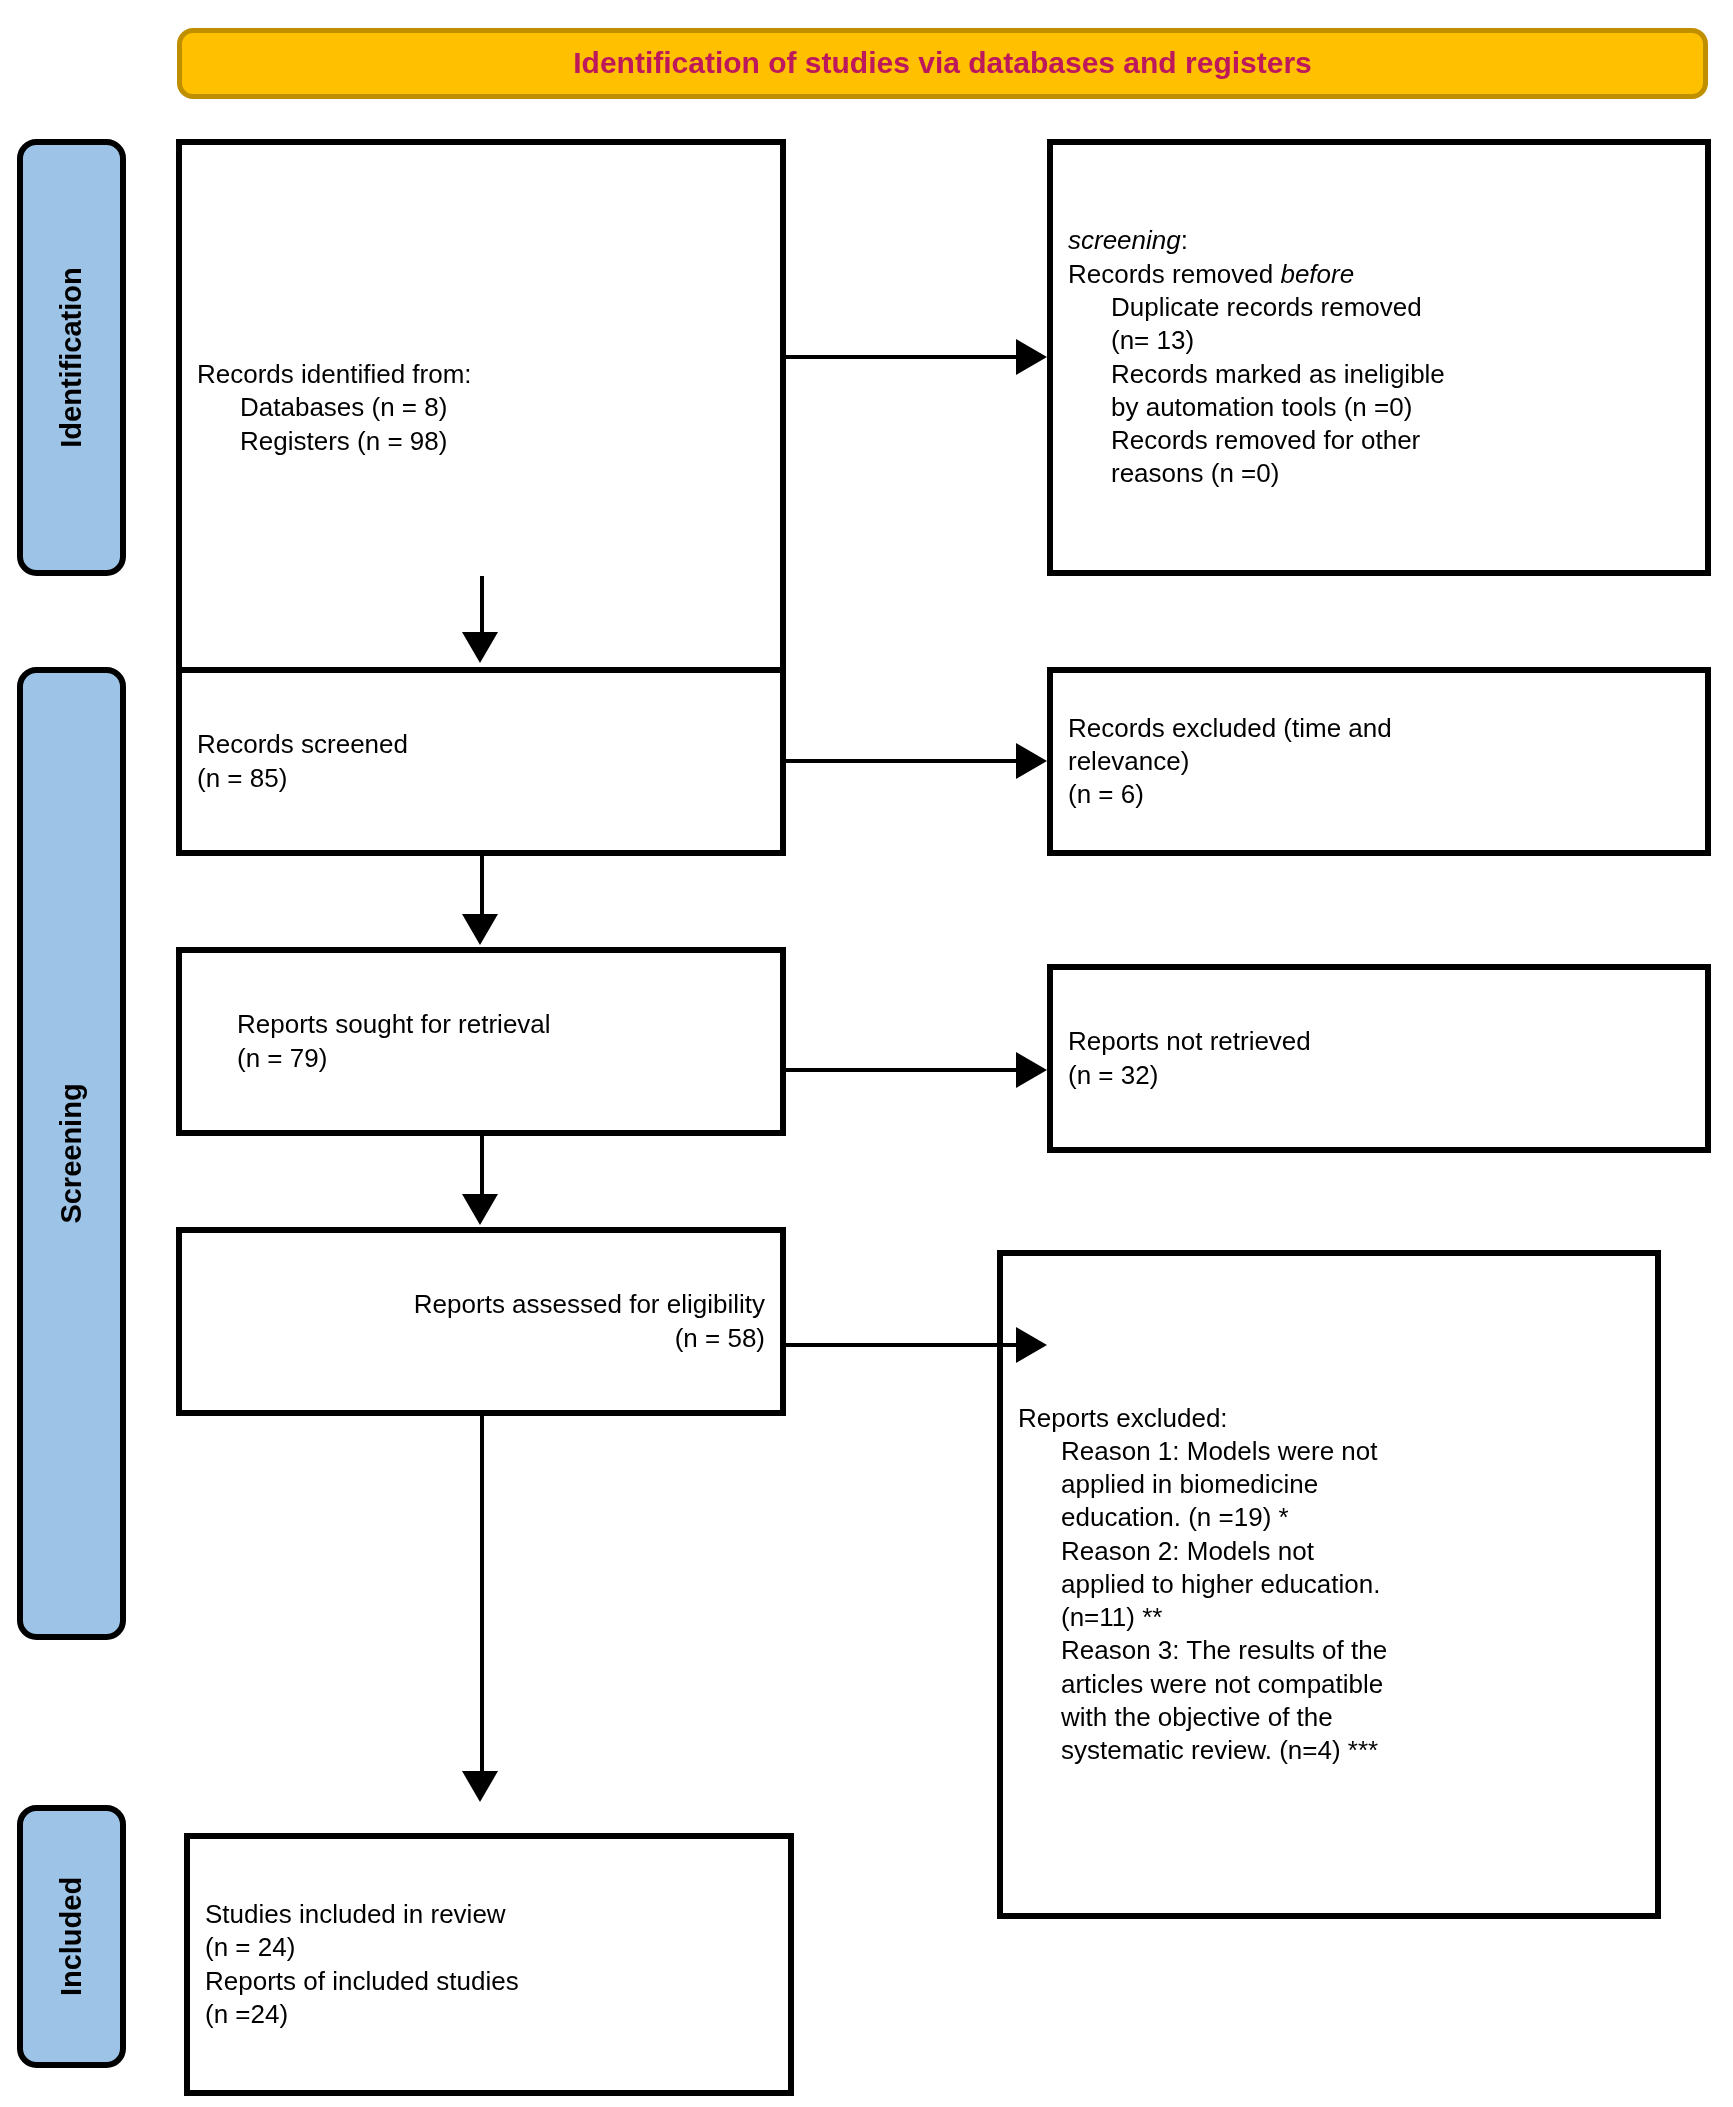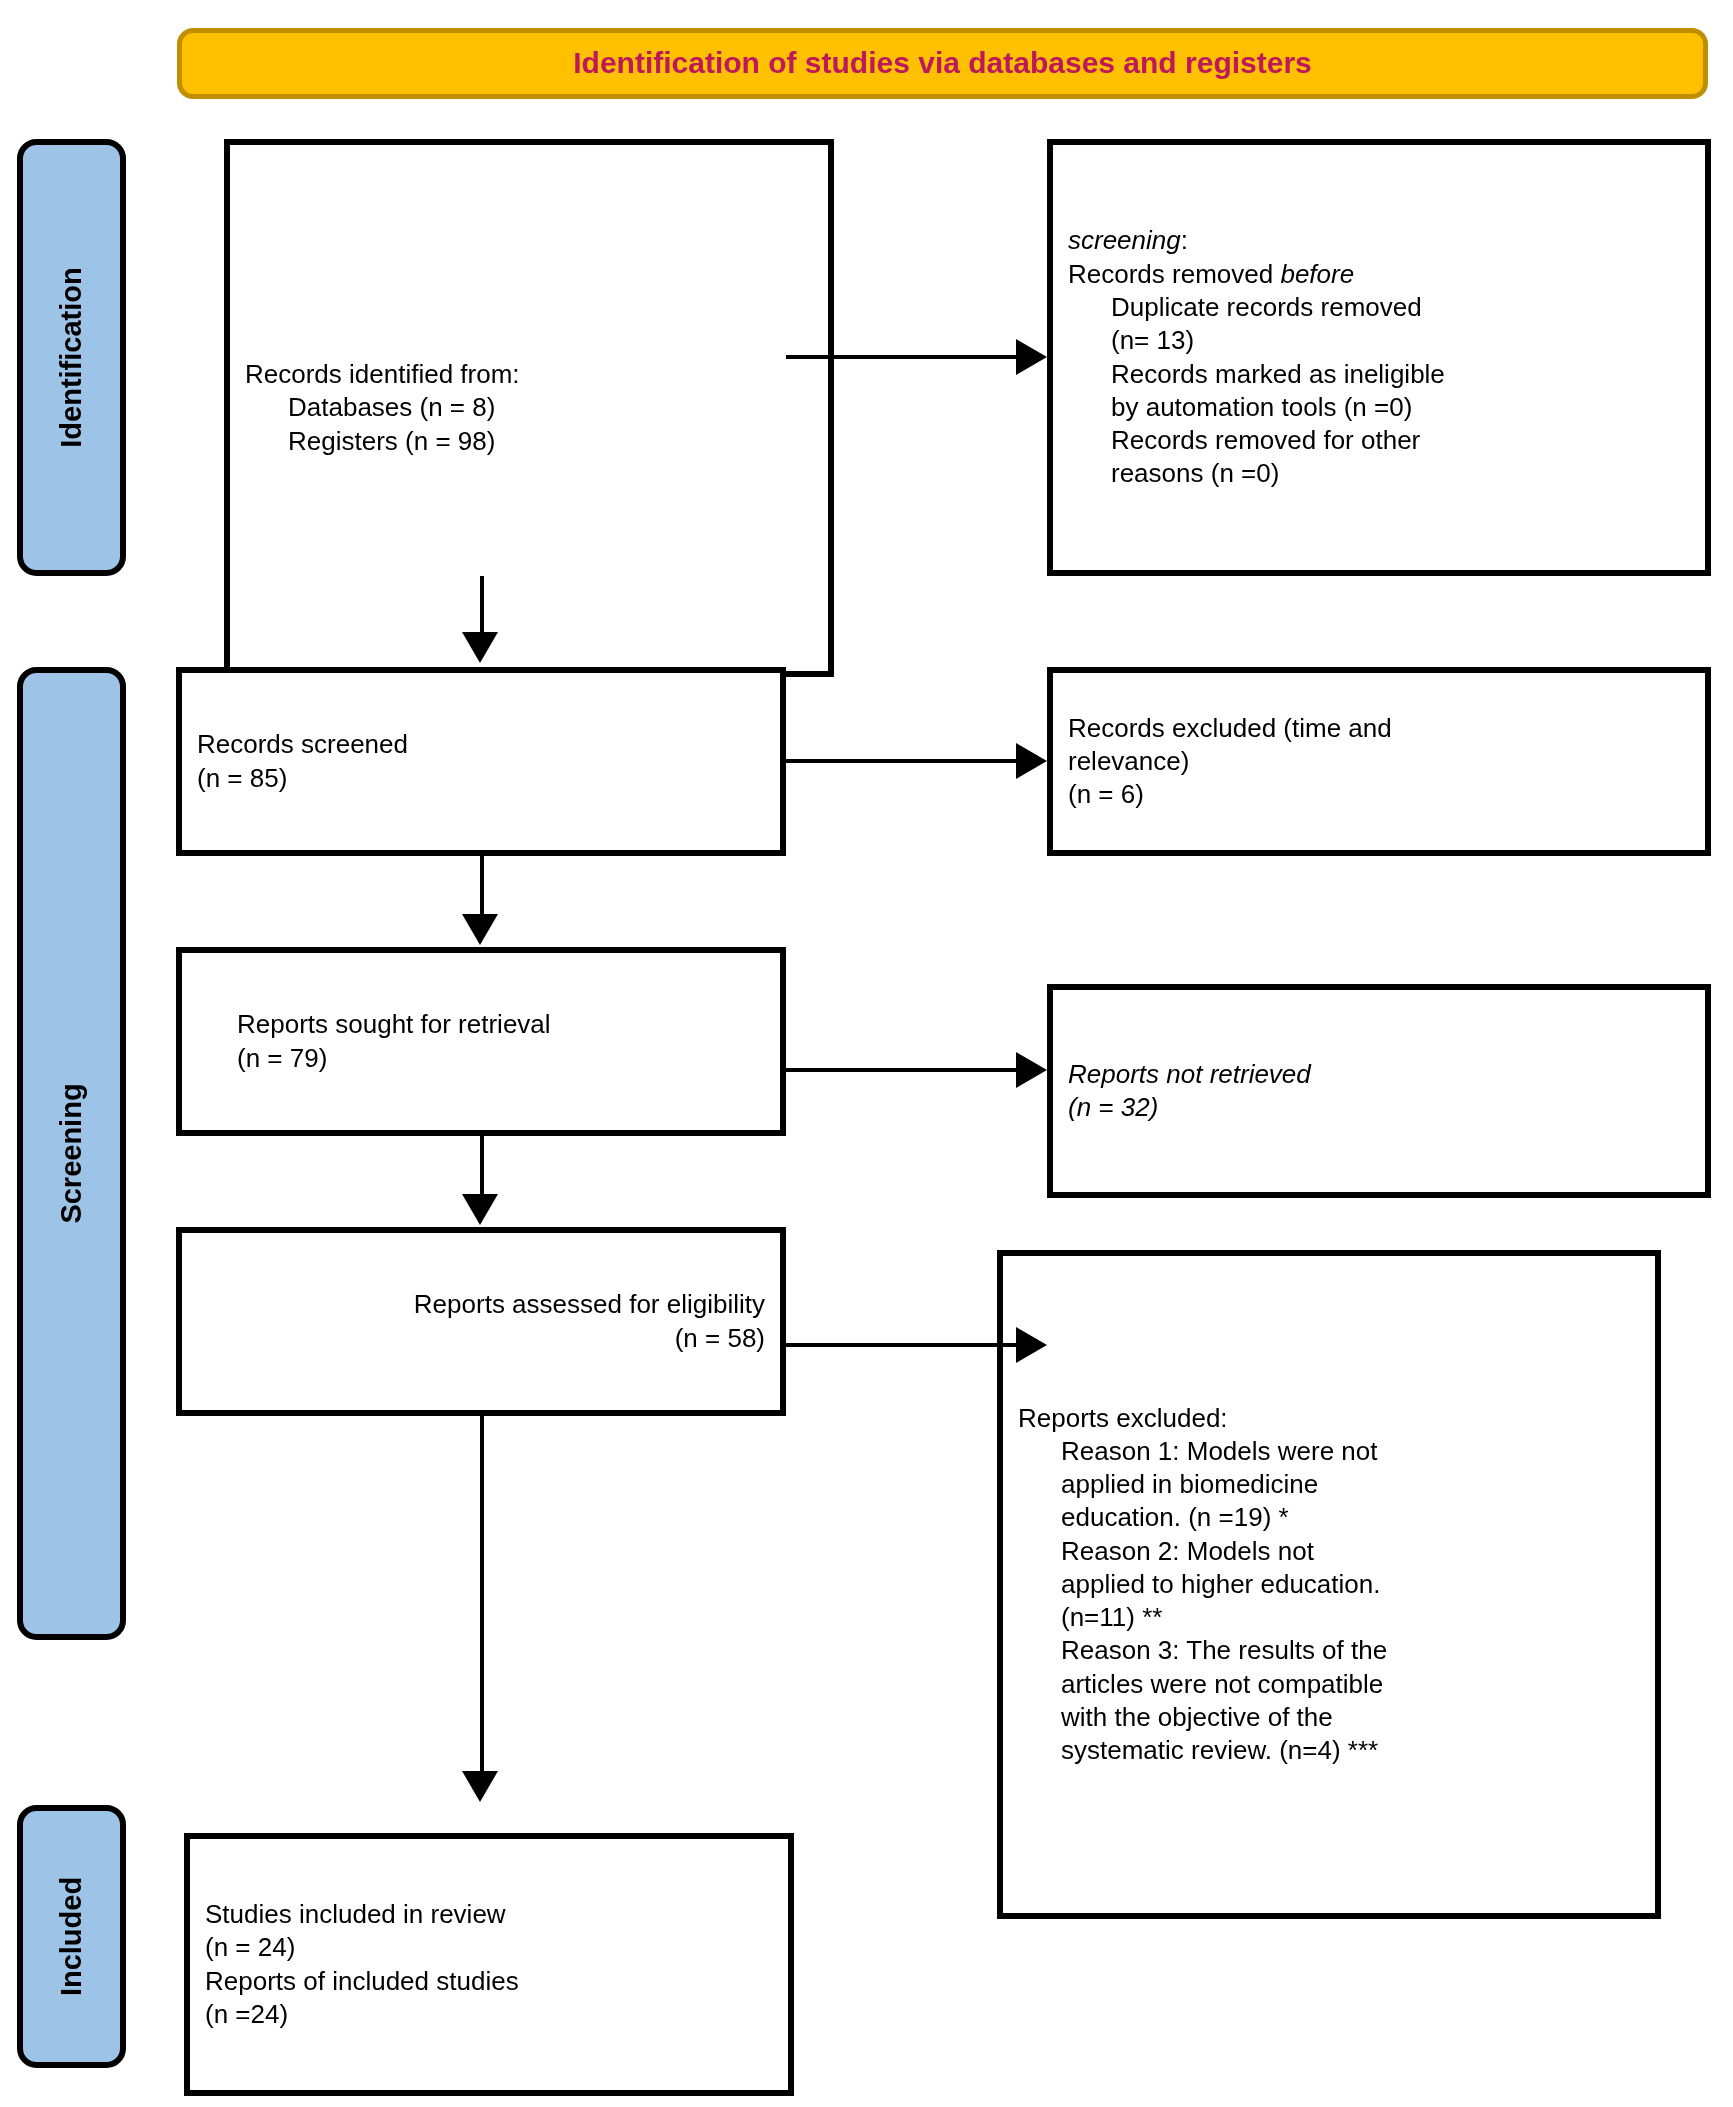--- a/index.html
+++ b/index.html
@@ -86,30 +86,30 @@
     text-indent: 0px;
   }
   .box-text .hang {
     display: block;
     padding-left: 43px;
     text-indent: 0px;
   }
   .it { font-style: italic; }
 
   
-  #box-identified      { left: 176px; top: 139px;  width: 610px; height: 538px; margin-left: 48px; }
+  #box-identified      { left: 176px; top: 139px;  width: 610px; height: 538px; }
   #box-screened        { left: 176px; top: 667px; width: 610px; height: 189px; }
   #box-sought          { left: 176px; top: 947px; width: 610px; height: 189px; }
   #box-assessed        { left: 176px; top: 1227px; width: 610px; height: 189px; }
   #box-included        { left: 184px; top: 1805px; width: 610px; height: 263px; margin-top: 28px; }
 
   
   #box-removed-before  { left: 1047px; top: 139px;  width: 664px; height: 437px; }
   #box-excluded-time   { left: 1047px; top: 667px; width: 664px; height: 189px; }
-  #box-not-retrieved   { left: 1047px; top: 984px; width: 664px; height: 214px; font-style: italic; }
+  #box-not-retrieved   { left: 1047px; top: 964px; width: 664px; height: 189px; }
   #box-reports-excl    { left: 997px; top: 1250px; width: 664px; height: 669px; }
 
   
   .vline {
     position: absolute;
     width: 4px;
     background: #000000;
   }
   .vhead {
     position: absolute;

